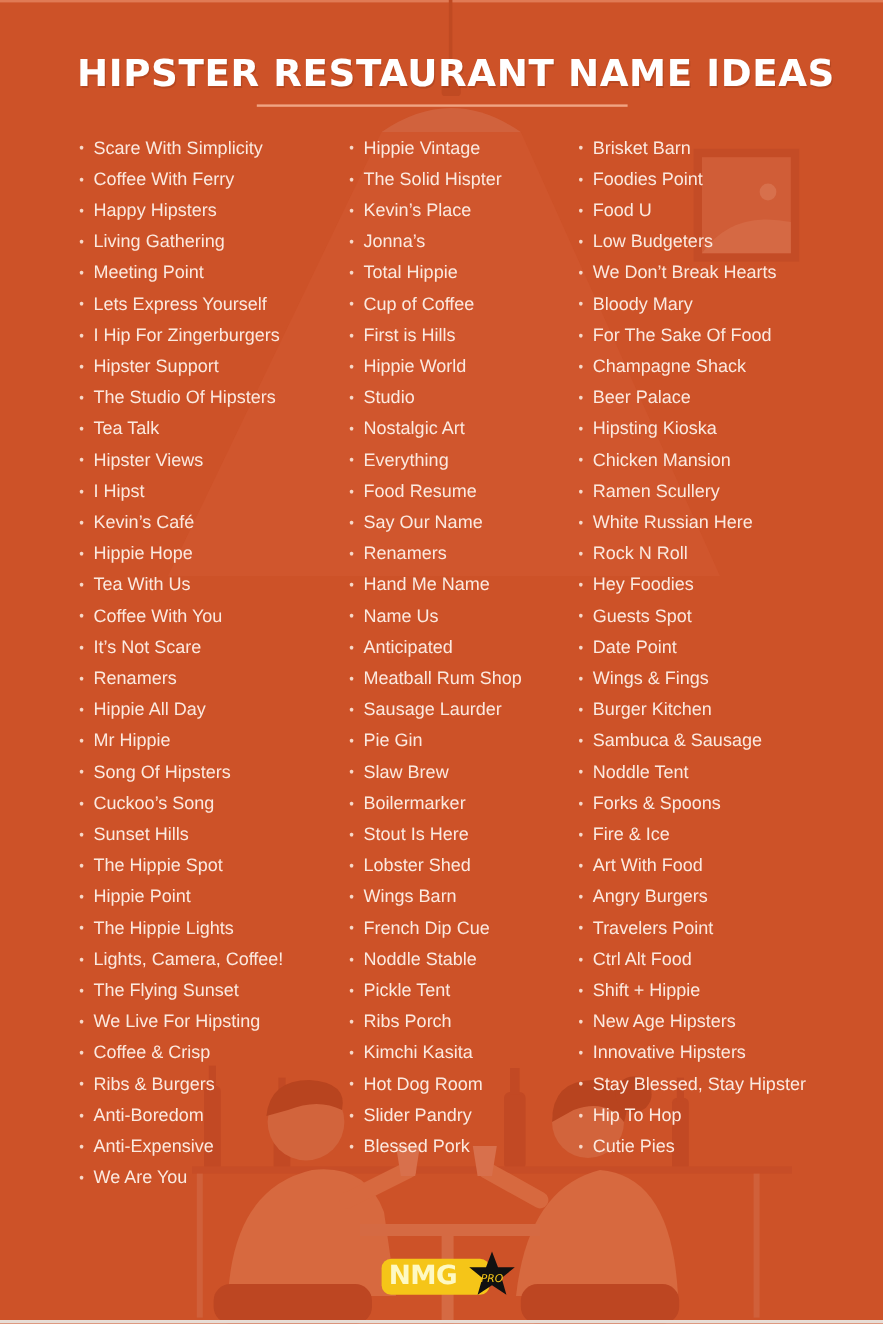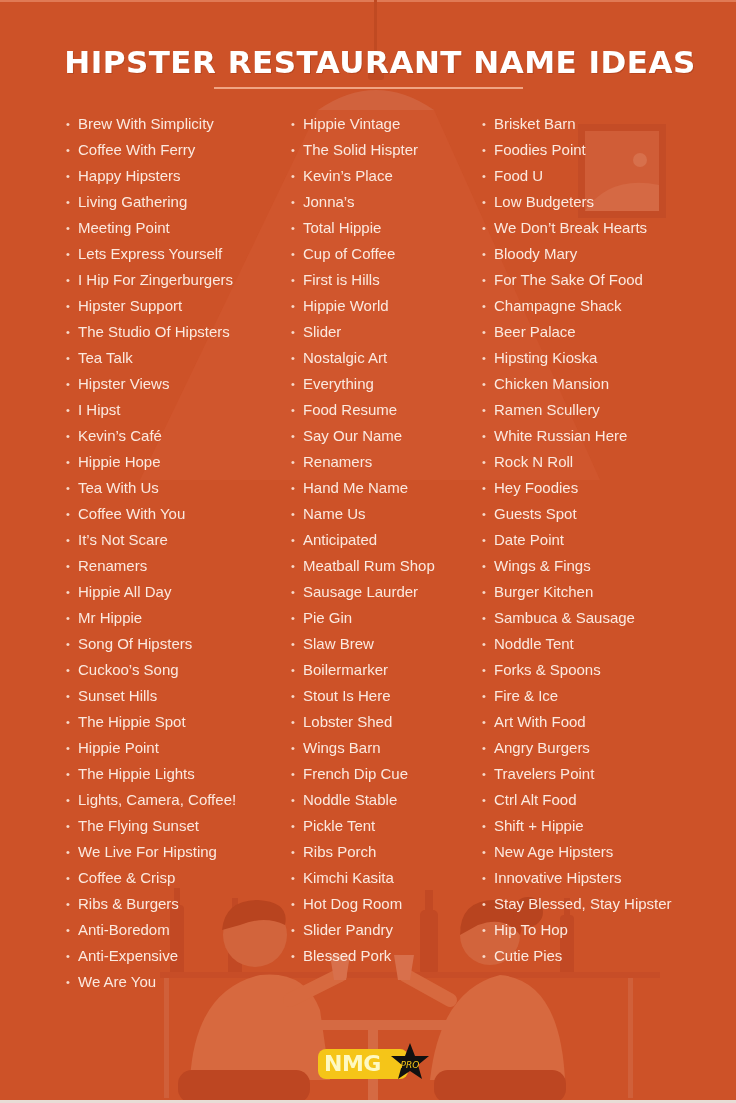--- a/index.html
+++ b/index.html
@@ -110,21 +110,21 @@
       <rect x="368" y="1030" width="10" height="73" fill="#d56a43"></rect>
       <rect x="178" y="1070" width="132" height="33" rx="14" fill="#bd4622"></rect>
       <rect x="434" y="1070" width="132" height="33" rx="14" fill="#bd4622"></rect>
     </g>
   </svg>
 
   <h1 class="title">HIPSTER RESTAURANT NAME IDEAS</h1>
   <div class="divider"></div>
 
   <ul class="col col1">
-      <li><span class="bullet">•</span><span>Brew With Simplicity</span></li>
+      <li><span class="bullet">•</span><span>Scare With Simplicity</span></li>
       <li><span class="bullet">•</span><span>Coffee With Ferry</span></li>
       <li><span class="bullet">•</span><span>Happy Hipsters</span></li>
       <li><span class="bullet">•</span><span>Living Gathering</span></li>
       <li><span class="bullet">•</span><span>Meeting Point</span></li>
       <li><span class="bullet">•</span><span>Lets Express Yourself</span></li>
       <li><span class="bullet">•</span><span>I Hip For Zingerburgers</span></li>
       <li><span class="bullet">•</span><span>Hipster Support</span></li>
       <li><span class="bullet">•</span><span>The Studio Of Hipsters</span></li>
       <li><span class="bullet">•</span><span>Tea Talk</span></li>
       <li><span class="bullet">•</span><span>Hipster Views</span></li>
@@ -154,21 +154,21 @@
     </ul>
   <ul class="col col2">
       <li><span class="bullet">•</span><span>Hippie Vintage</span></li>
       <li><span class="bullet">•</span><span>The Solid Hispter</span></li>
       <li><span class="bullet">•</span><span>Kevin’s Place</span></li>
       <li><span class="bullet">•</span><span>Jonna’s</span></li>
       <li><span class="bullet">•</span><span>Total Hippie</span></li>
       <li><span class="bullet">•</span><span>Cup of Coffee</span></li>
       <li><span class="bullet">•</span><span>First is Hills</span></li>
       <li><span class="bullet">•</span><span>Hippie World</span></li>
-      <li><span class="bullet">•</span><span>Slider</span></li>
+      <li><span class="bullet">•</span><span>Studio</span></li>
       <li><span class="bullet">•</span><span>Nostalgic Art</span></li>
       <li><span class="bullet">•</span><span>Everything</span></li>
       <li><span class="bullet">•</span><span>Food Resume</span></li>
       <li><span class="bullet">•</span><span>Say Our Name</span></li>
       <li><span class="bullet">•</span><span>Renamers</span></li>
       <li><span class="bullet">•</span><span>Hand Me Name</span></li>
       <li><span class="bullet">•</span><span>Name Us</span></li>
       <li><span class="bullet">•</span><span>Anticipated</span></li>
       <li><span class="bullet">•</span><span>Meatball Rum Shop</span></li>
       <li><span class="bullet">•</span><span>Sausage Laurder</span></li>

